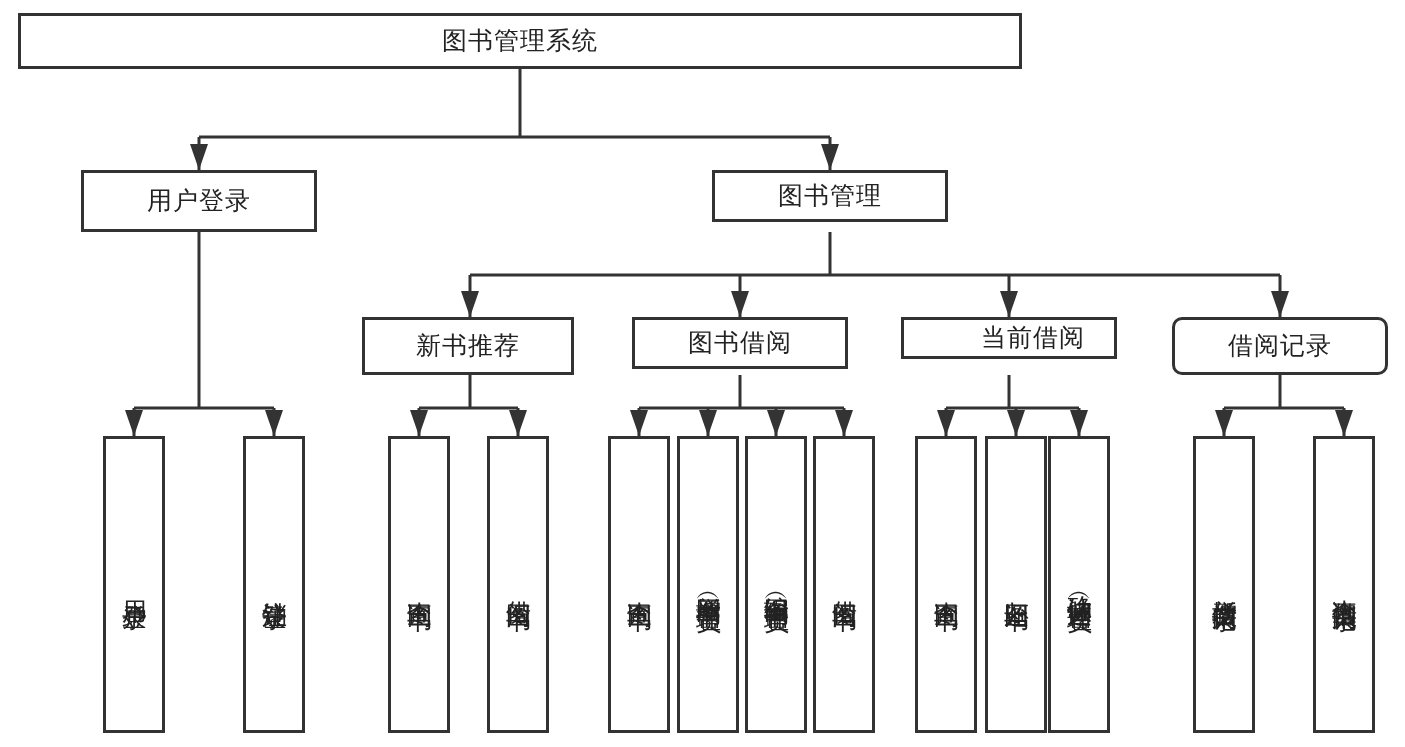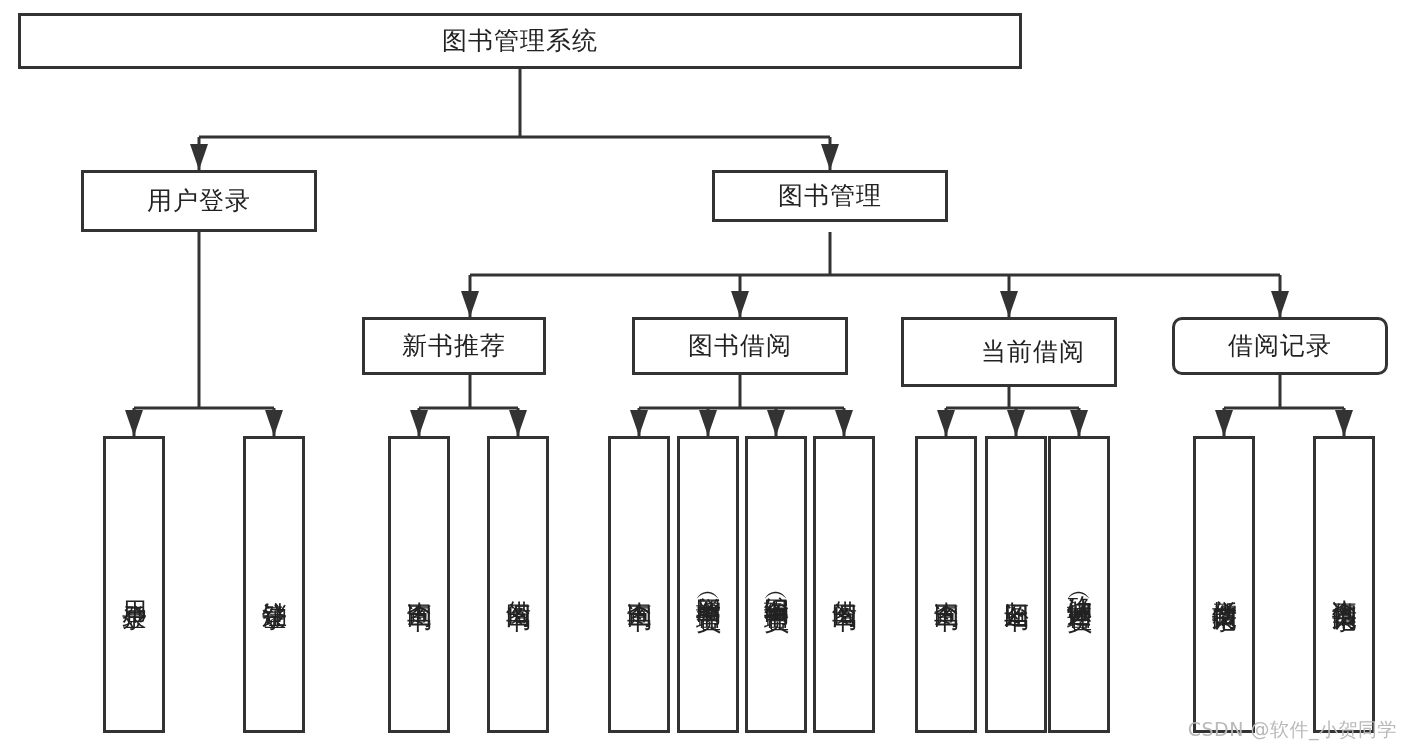--- a/index.html
+++ b/index.html
@@ -132,27 +132,27 @@
 
   <div id="level2-layer">
       <div class="node horiz" style="left: 81px; top: 170px; width: 236px; height: 62px;">
         <span class="label">用户登录</span>
       </div>
       <div class="node horiz" style="left: 712px; top: 170px; width: 236px; height: 52px;">
         <span class="label">图书管理</span>
       </div>
     </div>
   <div id="level3-layer">
-      <div class="node horiz" style="left: 362px; top: 317px; width: 184px; height: 58px;">
+      <div class="node horiz" style="left: 362px; top: 317px; width: 212px; height: 58px;">
         <span class="label">新书推荐</span>
       </div>
-      <div class="node horiz" style="left: 632px; top: 317px; width: 216px; height: 58px;">
+      <div class="node horiz" style="left: 632px; top: 317px; width: 216px; height: 52px;">
         <span class="label">图书借阅</span>
       </div>
-      <div class="node horiz" style="left: 901px; top: 317px; width: 216px; height: 70px; padding-left: 48px;">
+      <div class="node horiz" style="left: 901px; top: 317px; width: 216px; height: 42px; padding-left: 48px;">
         <span class="label">当前借阅</span>
       </div>
       <div class="node horiz" style="left: 1172px; top: 317px; width: 216px; height: 58px; border-radius: 10px;">
         <span class="label">借阅记录</span>
       </div>
     </div>
   <div id="leaves-layer">
       <div class="node vert" style="left: 103px; top: 436px; width: 62px; height: 297px;">
         <span class="label">用户登录</span>
       </div>
@@ -187,14 +187,13 @@
         <span class="label">确认归还（管理员）</span>
       </div>
       <div class="node vert" style="left: 1193px; top: 436px; width: 62px; height: 297px;">
         <span class="label">新增借阅记录</span>
       </div>
       <div class="node vert" style="left: 1313px; top: 436px; width: 62px; height: 297px;">
         <span class="label">查询借阅记录</span>
       </div>
     </div>
 
-  <div class="watermark">CSDN @软件_小贺同学</div>
 </div>
 
 </body></html>

